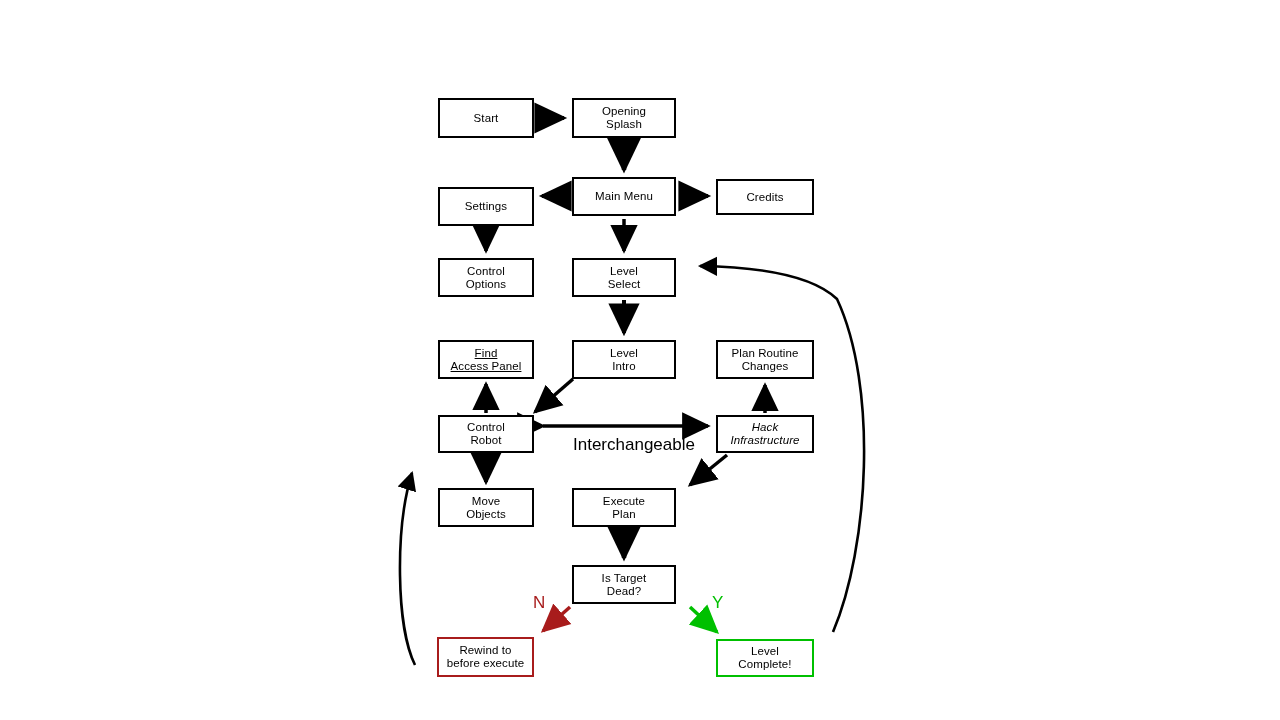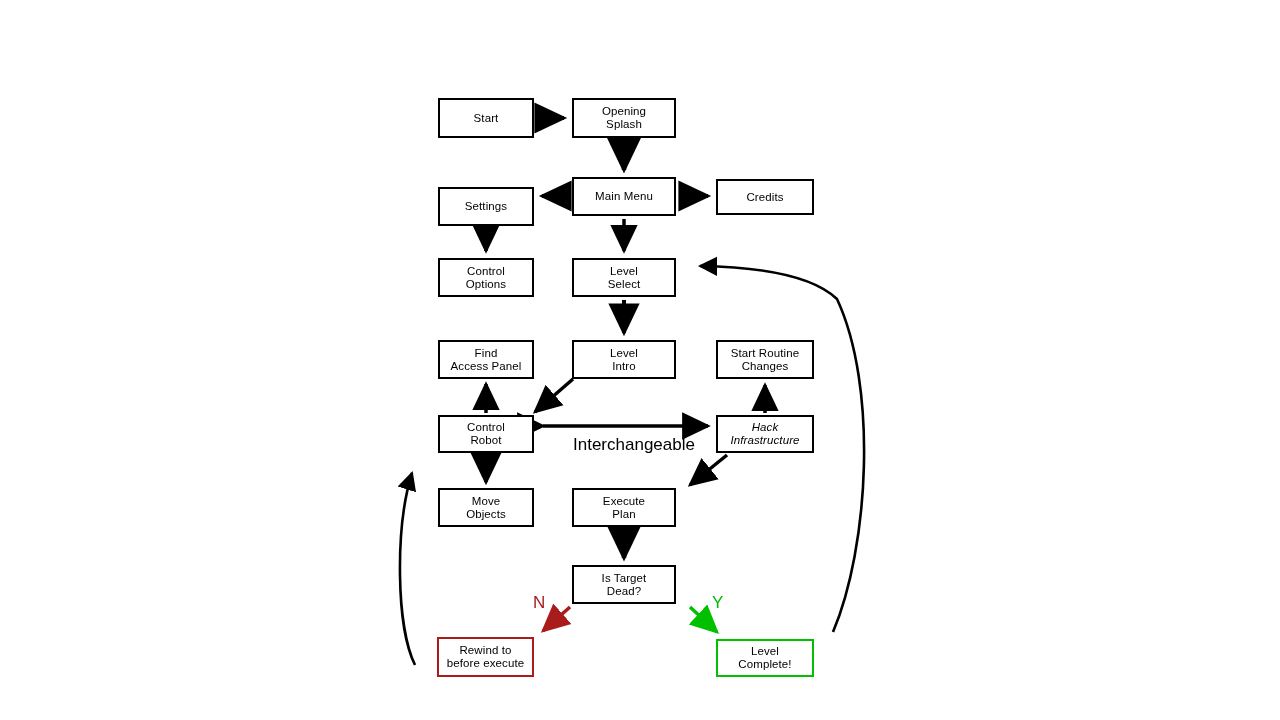--- a/index.html
+++ b/index.html
@@ -133,27 +133,27 @@
   <div class="node" style="left:572px; top:150px; width:104px; height:39px;">Main Menu</div>
 
   <div class="node" style="left:716px; top:152px; width:98px; height:36px;">Credits</div>
 
   <div class="node" style="left:438px; top:231px; width:96px; height:39px;">Control
 Options</div>
 
   <div class="node" style="left:572px; top:231px; width:104px; height:39px;">Level
 Select</div>
 
-  <div class="node" style="left:438px; top:313px; width:96px; height:39px;">Find
+  <div class="node" style="left:438px; top:313px; width:96px; height:39px;text-decoration:underline;">Find
 Access Panel</div>
 
   <div class="node" style="left:572px; top:313px; width:104px; height:39px;">Level
 Intro</div>
 
-  <div class="node" style="left:716px; top:313px; width:98px; height:39px;">Start Routine
+  <div class="node" style="left:716px; top:313px; width:98px; height:39px;">Plan Routine
 Changes</div>
 
   <div class="node" style="left:438px; top:388px; width:96px; height:38px;">Control
 Robot</div>
 
   <div class="node" style="left:716px; top:388px; width:98px; height:38px;font-style:italic;">Hack
 Infrastructure</div>
 
   <div class="node" style="left:438px; top:461px; width:96px; height:39px;">Move
 Objects</div>

